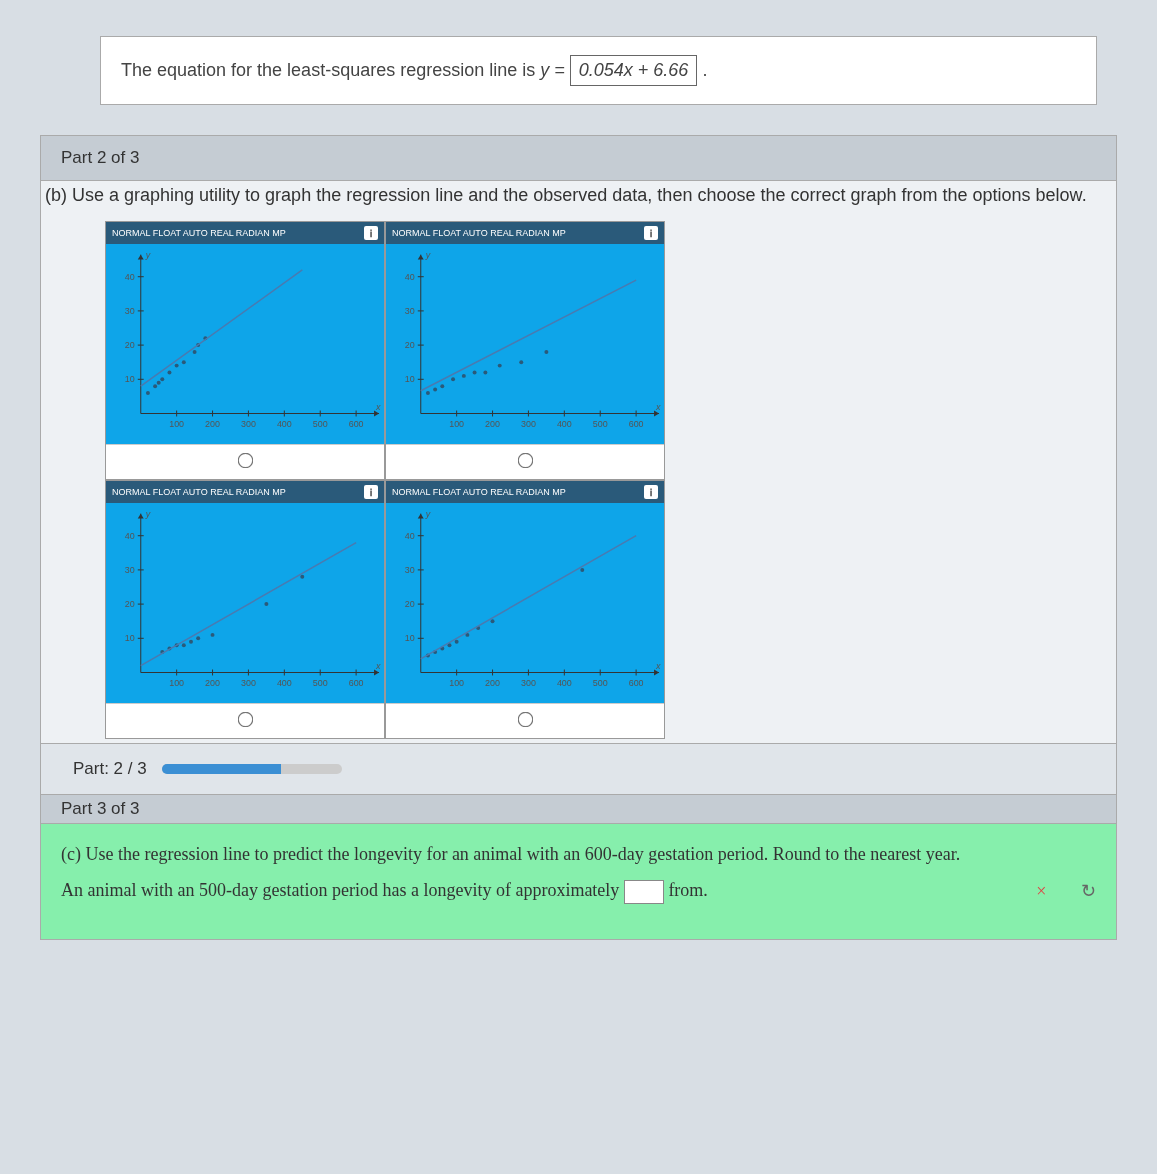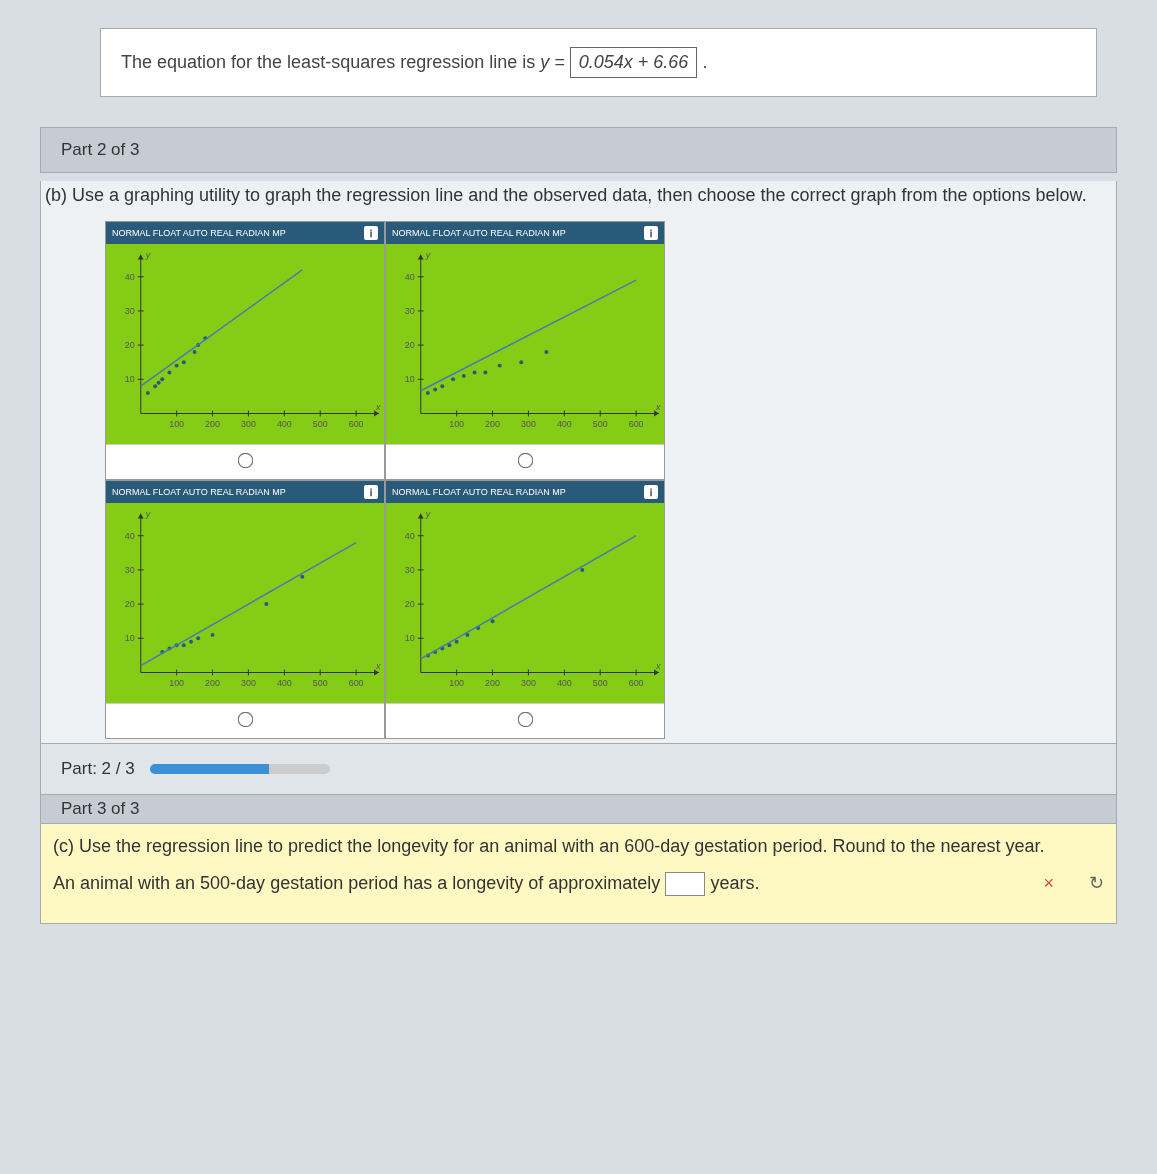--- a/index.html
+++ b/index.html
@@ -1,34 +1,34 @@
 <!DOCTYPE html>
 <html><head>
 <meta charset="utf-8">
 <style>
   * { box-sizing: border-box; margin: 0; padding: 0; }
   body { font-family: Arial, sans-serif; background: #d8dee4; padding: 20px 40px; color: #333; width: 1157px; }
-  .answer-box { background: #fff; border: 1px solid #aaa; padding: 18px 20px; margin: 8px 20px 30px 60px; font-size: 18px; color: #444; }
+  .answer-box { background: #fff; border: 1px solid #aaa; padding: 18px 20px; margin: 16px 20px 30px 60px; font-size: 18px; color: #444; }
   .answer-box .eq { font-style: italic; }
   .answer-box .boxed { border: 1px solid #666; padding: 4px 8px; display: inline-block; font-style: italic; }
-  .part-header { background: #c5ccd3; padding: 12px 20px; font-size: 17px; color: #333; border: 1px solid #aaa; margin: 0 0 8px 0; }
+  .part-header { background: #c5ccd3; padding: 12px 20px; font-size: 17px; color: #333; border: 1px solid #aaa; margin: 0 0 0 0; }
   .part-body { background: #eef1f4; padding: 4px; border-left: 1px solid #aaa; border-right: 1px solid #aaa; border-bottom: 1px solid #aaa; }
   .question-text { font-size: 18px; color: #333; margin-bottom: 15px; }
   .graphs { display: grid; grid-template-columns: 280px 280px; gap: 0; margin-left: 60px; }
-  .graph-cell { border: 1px solid #999; background: #84cc16; padding: 0; position: relative; }
+  .graph-cell { border: 1px solid #999; background: #0ea5e9; padding: 0; position: relative; }
   .graph-header { background: #2a5a7a; color: #fff; font-size: 9px; padding: 4px 6px; display: flex; justify-content: space-between; align-items: center; }
   .graph-header .info { background: #fff; color: #333; width: 14px; height: 14px; display: inline-flex; align-items: center; justify-content: center; border-radius: 2px; font-size: 10px; font-weight: bold; }
   .plot { width: 100%; height: 200px; position: relative; }
   .plot svg { width: 100%; height: 100%; }
   .radio-row { text-align: center; padding: 8px; background: #fff; border-top: 1px solid #ccc; }
   .radio-row input { transform: scale(1.2); }
-  .progress-row { padding: 15px 20px; font-size: 17px; display: flex; align-items: center; gap: 15px; background: #e0e5ea; border: 1px solid #aaa; border-top: none; }
+  .progress-row { padding: 15px 32px; font-size: 17px; display: flex; align-items: center; gap: 15px; background: #e0e5ea; border: 1px solid #aaa; border-top: none; }
   .progress-bar { width: 180px; height: 10px; background: #ccc; border-radius: 5px; overflow: hidden; }
   .progress-fill { width: 66%; height: 100%; background: #3b8fd4; }
-  .part3-body { background: #fef9c3; padding: 12px; border: 1px solid #aaa; border-top: none; }
+  .part3-body { background: #86efac; padding: 20px; border: 1px solid #aaa; border-top: none; font-family: Liberation Serif, serif; }
   .part3-header { background: #c5ccd3; padding: 4px 20px; font-size: 17px; color: #333; border: 1px solid #aaa; border-top: none; }
   .input-blank { border: 1px solid #888; width: 40px; height: 24px; display: inline-block; vertical-align: middle; background: #fff; }
   .btns { float: right; }
   .btn-x { color: #d44; font-size: 18px; margin-right: 30px; cursor: pointer; }
   .btn-r { color: #666; font-size: 18px; cursor: pointer; }
   .axis-line { stroke: #333; stroke-width: 1; }
   .tick-text { font-size: 9px; fill: #555; }
   .data-pt { fill: #2a5a7a; }
   .reg-line { stroke: #4a7ab0; stroke-width: 1.5; }
 </style>
@@ -246,19 +246,19 @@
 <div class="part3-header">
   <span>Part 3 of 3</span>
 </div>
 <div class="part3-body">
   <p class="question-text">
     <span>(c) </span><span>Use the regression line to predict the longevity for an animal with an 600-day gestation period. Round to the nearest year.</span>
   </p>
   <p class="question-text">
     <span>An animal with an 500-day gestation period has a longevity of approximately </span>
     <span class="input-blank"></span>
-    <span> years.</span>
+    <span> from.</span>
     <span class="btns">
       <span class="btn-x">×</span>
       <span class="btn-r">↻</span>
     </span>
   </p>
 </div>
 
 </body></html>

